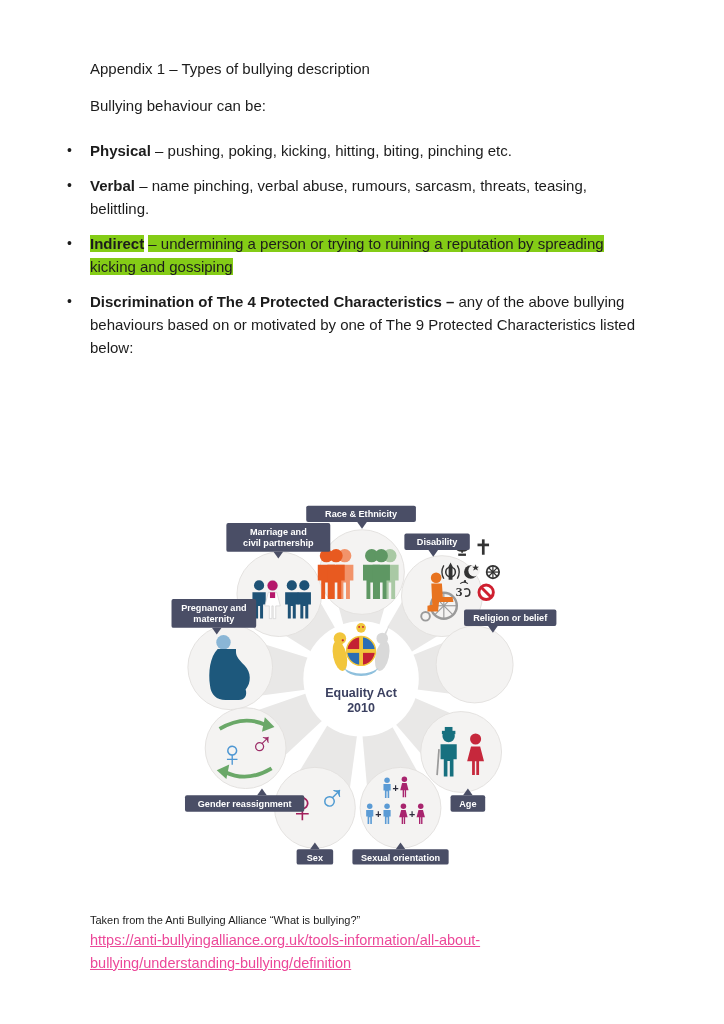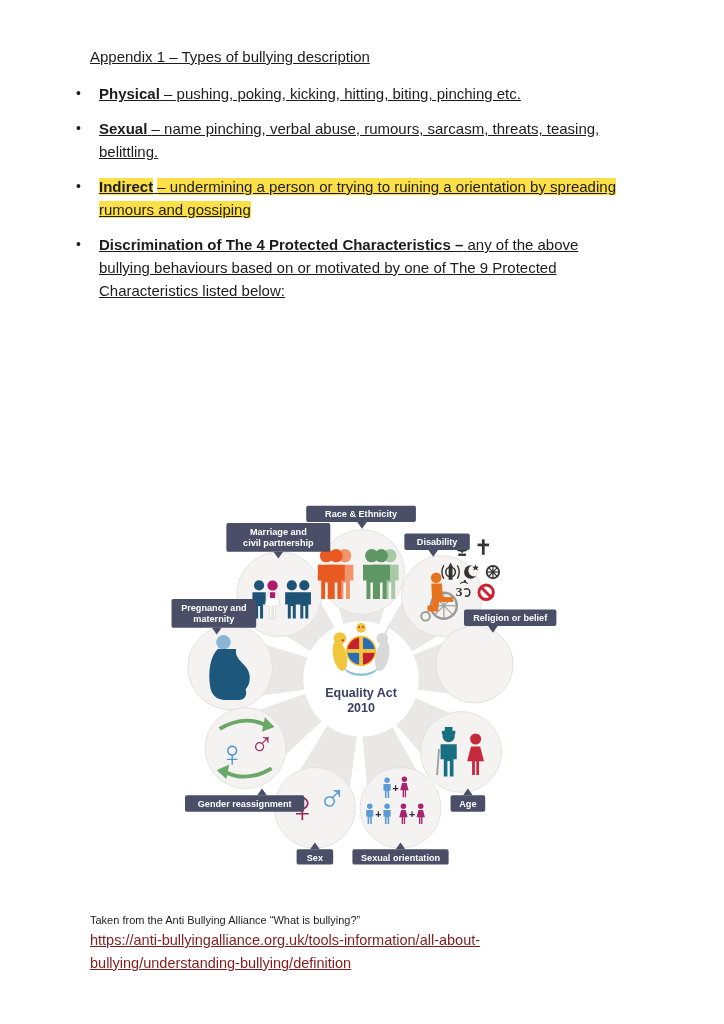--- a/index.html
+++ b/index.html
@@ -1,47 +1,48 @@
 <!DOCTYPE html>
 <html><head>
 <meta charset="utf-8">
 <style>
   html,body{margin:0;padding:0;}
   body{
     width:724px;height:1024px;background:#ffffff;position:relative;overflow:hidden;
     font-family:"Liberation Sans",sans-serif;color:#1c1c1c;
   }
-  .doc{position:absolute;left:90px;top:45px;width:552px;text-decoration:underline;}
+  .doc{position:absolute;left:90px;top:57px;width:552px;}
   .title{font-size:15px;font-weight:400;margin:0 0 14px 0;line-height:23px;}
   .intro{font-size:15px;margin:0 0 22px 0;line-height:23px;}
-  ul.blist{list-style:none;margin:9px;padding:0;font-size:15px;line-height:23px;}
+  ul.blist{list-style:none;margin:0;padding:0;font-size:15px;line-height:23px;}
   ul.blist li{position:relative;margin:0 0 12px 0;}
   ul.blist li::before{content:"•";position:absolute;left:-23px;top:0;font-size:14px;color:#1c1c1c;}
   ul.blist b{font-weight:bold;}
-  li.highlighted b, li.highlighted span{background:#fde047;}
+  li.highlighted b, li.highlighted span{background:#84cc16;}
   .diagram-wrap{position:absolute;left:160px;top:497px;width:406px;height:382px;}
   .diagram-wrap svg{width:100%;height:100%;display:block;}
   .caption{position:absolute;left:90px;top:898px;width:560px;font-size:11px;line-height:22px;}
   .doclink{
     position:absolute;left:90px;top:929px;width:505px;display:block;
-    font-size:14.5px;line-height:23px;color:#7f1d1d;text-decoration:underline;
+    font-size:14.5px;line-height:23px;color:#ec4899;text-decoration:underline;
     overflow-wrap:anywhere;
   }
   .dlabel{font:bold 9.5px "Liberation Sans",sans-serif;fill:#ffffff;}
   .ctext{font:bold 13px "Liberation Sans",sans-serif;fill:#3b4060;}
 </style>
 </head>
 <body>
 
 <div class="doc">
   <p class="title">Appendix 1 – Types of bullying description</p>
+  <p class="intro">Bullying behaviour can be:</p>
   <ul class="blist">
     <li><b>Physical</b> <span>– pushing, poking, kicking, hitting, biting, pinching etc.</span></li>
-    <li><b>Sexual</b> <span>– name pinching, verbal abuse, rumours, sarcasm, threats, teasing, belittling.</span></li>
-    <li class="highlighted"><b>Indirect</b> <span>– undermining a person or trying to ruining a orientation by spreading rumours and gossiping</span></li>
+    <li><b>Verbal</b> <span>– name pinching, verbal abuse, rumours, sarcasm, threats, teasing, belittling.</span></li>
+    <li class="highlighted"><b>Indirect</b> <span>– undermining a person or trying to ruining a reputation by spreading kicking and gossiping</span></li>
     <li><b>Discrimination of The 4 Protected Characteristics –</b> <span>any of the above bullying behaviours based on or motivated by one of The 9 Protected Characteristics listed below:</span></li>
   </ul>
 </div>
 
 <div class="diagram-wrap">
 <svg viewBox="0 0 410 397" xmlns="http://www.w3.org/2000/svg">
   <defs>
     <g id="man">
       <circle cx="0" cy="-14" r="4.6"></circle>
       <path d="M-6,-7.8 L6,-7.8 L6,3.2 L3.6,3.2 L3.6,16 L0.9,16 L0.9,4.5 L-0.9,4.5 L-0.9,16 L-3.6,16 L-3.6,3.2 L-6,3.2 Z"></path>

